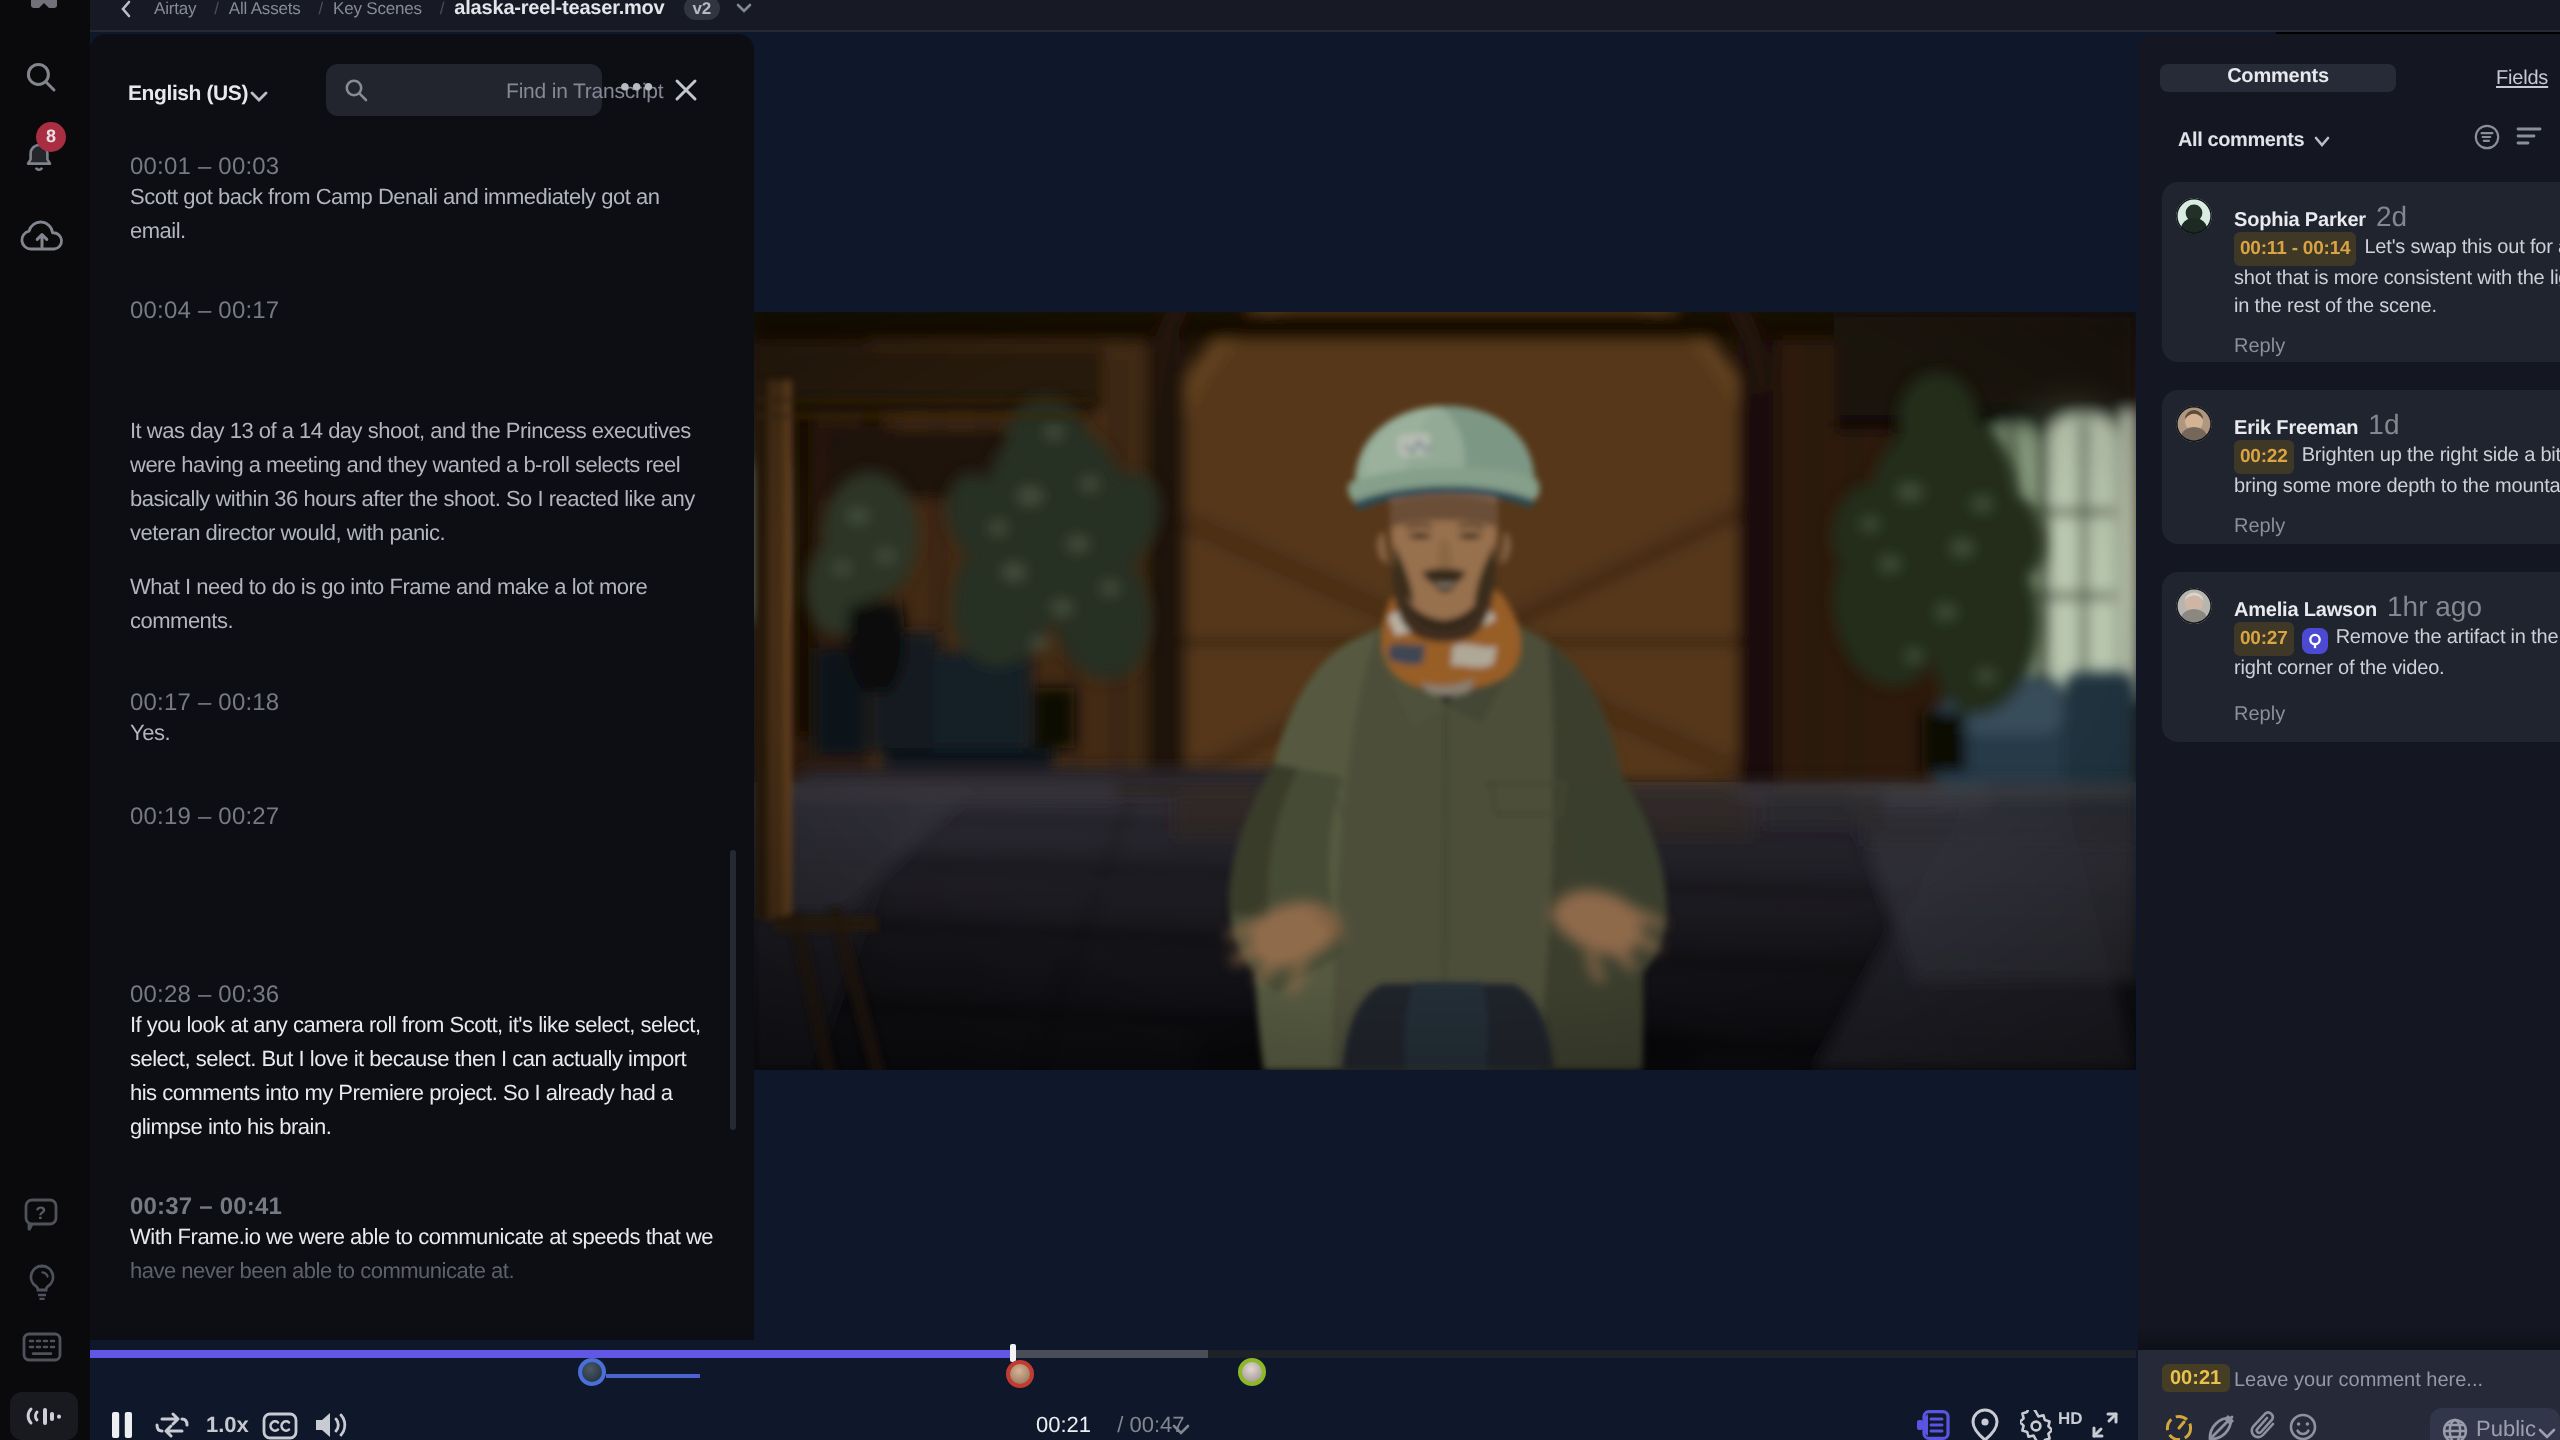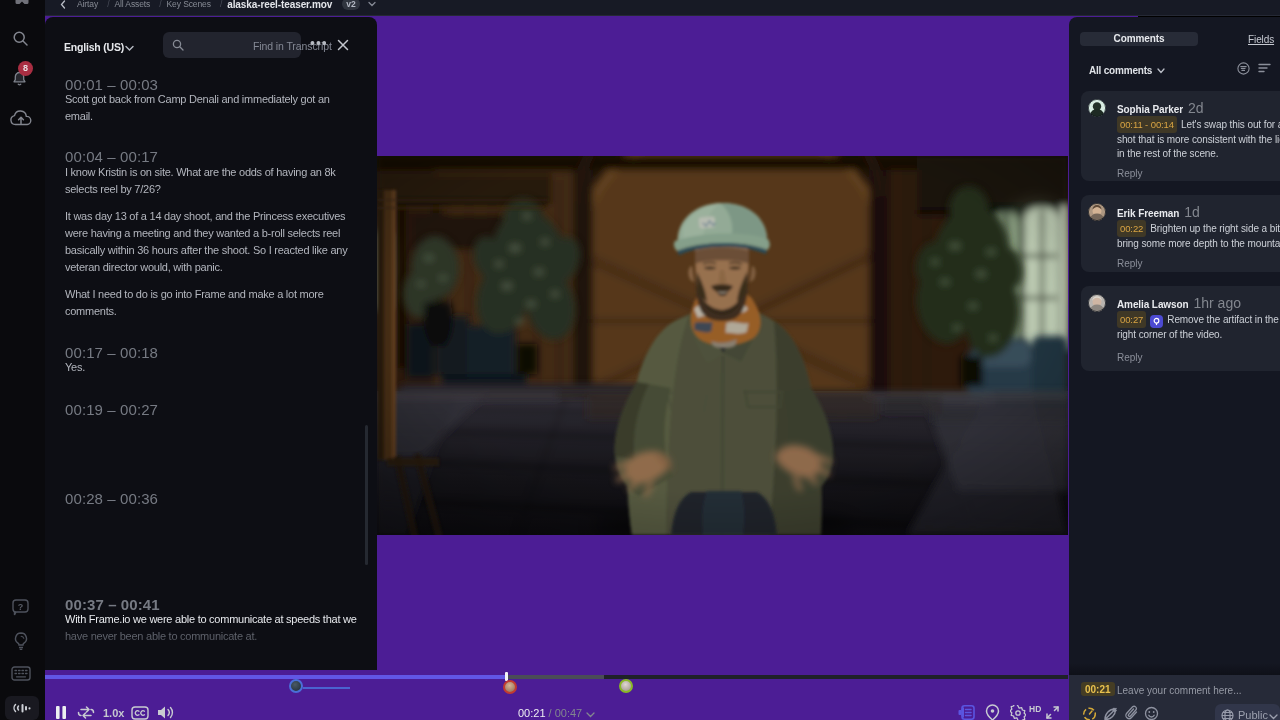--- a/index.html
+++ b/index.html
@@ -1,19 +1,19 @@
 <!DOCTYPE html>
 <html><head>
 <meta charset="utf-8">
 <style>
   * { margin:0; padding:0; box-sizing:border-box; }
   html,body { width:1280px; height:720px; background:#000; overflow:hidden;
     font-family:"Liberation Sans", sans-serif; }
   .abs { position:absolute; }
-  #app { position:relative; width:1138px; height:720px; background:#4c1d95; }
+  #app { position:relative; width:1138px; height:720px; background:#0f172a; }
 </style>
 </head>
 <body>
 <div id="app">
 
   <div class="abs" id="topbar" style="left:45px;top:0;width:1235px;height:16px;background:#171a25;border-bottom:1px solid #252935;overflow:hidden;">
     <div class="abs" style="left:0;top:-5px;width:1235px;height:18px;display:flex;align-items:center;font-size:8.5px;letter-spacing:-0.1px;color:#878b95;">
       <svg width="8" height="9" style="margin-left:14px" viewBox="0 0 8 9">
           <path d="M5.5 1 L2.5 4.5 L5.5 8" stroke="#b9bdc6" stroke-width="1.3" fill="none" stroke-linecap="round"></path>
         </svg>
@@ -322,21 +322,21 @@
         <path d="M298 85 C324 76 366 75 391 83 C394 88 393 92 390 94 C364 84 325 85 300 95 C297 92 296 88 298 85 Z" fill="#93b099"></path>
         <path d="M300 95 C325 85 364 84 390 94 L389 98 C363 87.5 326 88.5 302 99 Z" fill="#2b5263"></path>
       </g>
       <rect x="0" y="0" width="691" height="379" fill="url(#vign)"></rect>
       <rect x="0" y="0" width="691" height="379" fill="rgba(8,7,12,0.1)"></rect>
     </svg>
   </div>
 
   <div class="abs" id="transcript" style="left:45px;top:17px;width:332px;height:653px;background:#0d0e14;border-radius:8px 8px 0 0;overflow:hidden;">
     <style>
-      .ts { position:absolute; left:20px; font-size:15px; color:#767a83; letter-spacing:0.1px; }
+      .ts { position:absolute; left:20px; font-size:12px; color:#767a83; letter-spacing:0.1px; }
       .para { position:absolute; left:20px; font-size:11px; line-height:17px; color:#b2b5bd; letter-spacing:-0.25px; white-space:nowrap; }
       .para.bright { color:#e7e9ed; }
     </style>
 
     <div class="abs" style="left:19px;top:24px;font-size:10.5px;letter-spacing:-0.2px;font-weight:700;color:#e6e8ec;">English (US)</div>
     <svg class="abs" style="left:80px;top:28px;" width="9" height="7" viewBox="0 0 9 7">
         <path d="M1 1.5 L4.5 5 L8 1.5" stroke="#b9bdc6" stroke-width="1.4" fill="none" stroke-linecap="round"></path>
       </svg>
     <div class="abs" style="left:118px;top:15px;width:138px;height:26px;background:#22242e;border-radius:6px;"></div>
     <svg class="abs" style="left:127px;top:22px;" width="12" height="12" viewBox="0 0 12 12">
@@ -346,30 +346,30 @@
     <div class="abs" style="left:160px;top:23px;font-size:10.5px;letter-spacing:-0.1px;color:#858995;padding-left:48px;">Find in Transcript</div>
     <div class="abs" style="left:265px;top:26px;width:18px;height:4px;color:#b6bac2;font-size:14px;letter-spacing:1px;line-height:0;">•••</div>
     <svg class="abs" style="left:292px;top:22px;" width="12" height="12" viewBox="0 0 12 12">
         <path d="M1.5 1.5 L10.5 10.5 M10.5 1.5 L1.5 10.5" stroke="#c3c6cd" stroke-width="1.5" stroke-linecap="round"></path>
       </svg>
 
     <div class="ts" style="top:59px;">00:01 – 00:03</div>
     <div class="para" style="top:74px;">Scott got back from Camp Denali and immediately got an<br>email.</div>
 
     <div class="ts" style="top:131px;">00:04 – 00:17</div>
-    <div class="para" style="top:147px;">I know Kristin is on site. What are the odds of having an 8k<br>selects reel by 7/26?</div>
     <div class="para" style="top:191px;">It was day 13 of a 14 day shoot, and the Princess executives<br>were having a meeting and they wanted a b-roll selects reel<br>basically within 36 hours after the shoot. So I reacted like any<br>veteran director would, with panic.</div>
     <div class="para" style="top:269px;">What I need to do is go into Frame and make a lot more<br>comments.</div>
 
     <div class="ts" style="top:327px;">00:17 – 00:18</div>
     <div class="para" style="top:342px;">Yes.</div>
 
     <div class="ts" style="top:384px;">00:19 – 00:27</div>
 
     <div class="ts" style="top:473px;">00:28 – 00:36</div>
+    <div class="para bright" style="top:488px;">If you look at any camera roll from Scott, it's like select, select,<br>select, select. But I love it because then I can actually import<br>his comments into my Premiere project. So I already had a<br>glimpse into his brain.</div>
 
     <div class="ts" style="top:579px;font-weight:bold;">00:37 – 00:41</div>
     <div class="para bright" style="top:594px;">With Frame.io we were able to communicate at speeds that we<br><span style="color:#70747e;">have never been able to communicate at.</span></div>
     <div class="abs" style="left:0;top:610px;width:332px;height:43px;background:linear-gradient(rgba(13,14,20,0), rgba(13,14,20,0.9));"></div>
     <div class="abs" style="left:320px;top:408px;width:3px;height:140px;border-radius:2px;background:#3a3f49;opacity:0.55;"></div>
   </div>
 
   <div class="abs" id="timeline" style="left:45px;top:0;width:1023px;height:720px;pointer-events:none;">
     <div class="abs" style="left:0;top:675px;width:1023px;height:4px;background:#1f2128;"></div>
     <div class="abs" style="left:0;top:675px;width:559px;height:4px;background:#4a4c57;"></div>
@@ -397,21 +397,21 @@
     <div class="abs" style="left:58px;top:12px;font-size:11px;font-weight:700;color:#c6c9cf;">1.0x</div>
     <svg class="abs" style="left:86px;top:11px;" width="18" height="14" viewBox="0 0 18 14">
         <rect x="1" y="1" width="16" height="12" rx="3" stroke="#c8cbd1" stroke-width="1.4" fill="none"></rect>
         <path d="M8 5.2 a2.3 2.3 0 1 0 0 3.6 M13.5 5.2 a2.3 2.3 0 1 0 0 3.6" stroke="#c8cbd1" stroke-width="1.3" fill="none" stroke-linecap="round"></path>
       </svg>
     <svg class="abs" style="left:112px;top:10px;" width="17" height="15" viewBox="0 0 17 15">
         <path d="M1 5 h3 l4 -3.5 v12 L4 10 H1 z" fill="#c8cbd1"></path>
         <path d="M11 4.5 a4.5 4.5 0 0 1 0 6 M13.5 2.5 a7.5 7.5 0 0 1 0 10" stroke="#c8cbd1" stroke-width="1.4" fill="none" stroke-linecap="round"></path>
       </svg>
 
-    <div class="abs" style="left:473px;top:12px;font-size:11px;color:#eceef1;">00:21 <span style="color:#82868f;">/ 00:47</span></div>
+    <div class="abs" style="left:473px;top:12px;font-size:11px;color:#eceef1;">00:21 <span style="color:#82868f;margin-left:10px;">/ 00:47</span></div>
     <svg class="abs" style="left:541px;top:17px;" width="9" height="6" viewBox="0 0 9 6">
         <path d="M1 1 L4.5 4.5 L8 1" stroke="#82868f" stroke-width="1.3" fill="none" stroke-linecap="round"></path>
       </svg>
 
     <svg class="abs" style="left:913px;top:10px;" width="17" height="15" viewBox="0 0 17 15">
         <rect x="4" y="0.8" width="12" height="13.4" rx="2.5" stroke="#5a55e0" stroke-width="1.6" fill="none"></rect>
         <path d="M7.5 4.5 h5.5 M7.5 7.5 h5.5 M7.5 10.5 h5.5" stroke="#5a55e0" stroke-width="1.5" stroke-linecap="round"></path>
         <rect x="0.5" y="5" width="3" height="5" rx="1" fill="#5a55e0"></rect>
         <path d="M3.5 4 L6 2 v11 l-2.5 -2 z" fill="#5a55e0"></path>
       </svg>
@@ -428,21 +428,21 @@
         <path d="M9 2 h4 v4 M6 13 H2 V9" stroke="#c8cbd1" stroke-width="1.5" fill="none" stroke-linecap="round" stroke-linejoin="round"></path>
         <path d="M13 2 L9.5 5.5 M2 13 L5.5 9.5" stroke="#c8cbd1" stroke-width="1.5" stroke-linecap="round"></path>
       </svg>
   </div>
 
   <div class="abs" id="comments" style="left:1069px;top:17px;width:211px;height:703px;background:#141722;border-radius:8px 0 0 0;overflow:hidden;">
     <style>
       .card { position:absolute; left:12px; width:260px; background:#20242f; border-radius:8px; }
       .cname { position:absolute; left:36px; top:9px; font-size:10px; font-weight:700; color:#e8eaee; letter-spacing:-0.1px; }
       .ctime { font-weight:400; color:#83878f; font-size:14px; margin-left:5px; letter-spacing:0; }
-      .chip { display:inline-block; background:#3f3826; color:#d9a443; font-size:9.5px; font-weight:400;
+      .chip { display:inline-block; background:#3f3826; color:#d9a443; font-size:9.5px; font-weight:700;
               border-radius:3px; padding:1.5px 3px; margin-right:4px; letter-spacing:-0.1px; }
       .cmsg { position:absolute; left:36px; top:25px; font-size:10px; line-height:14px; color:#ccd0d7; letter-spacing:-0.1px; white-space:nowrap; }
       .creply { position:absolute; left:36px; font-size:10px; color:#8b8f9a; }
       .avatar { position:absolute; left:7px; top:8px; width:18px; height:18px; border-radius:50%; }
     </style>
 
     <div class="abs" style="left:11px;top:15px;width:118px;height:14px;background:#272b37;border-radius:4px;text-align:center;font-size:10px;letter-spacing:-0.1px;font-weight:700;color:#e7e9ed;line-height:14px;">Comments</div>
     <div class="abs" style="left:179px;top:17px;font-size:10px;letter-spacing:-0.1px;color:#c6c9d1;text-decoration:underline;">Fields</div>
 
     <div class="abs" style="left:20px;top:48px;font-size:10px;letter-spacing:-0.2px;font-weight:700;color:#dfe2e7;">All comments</div>

